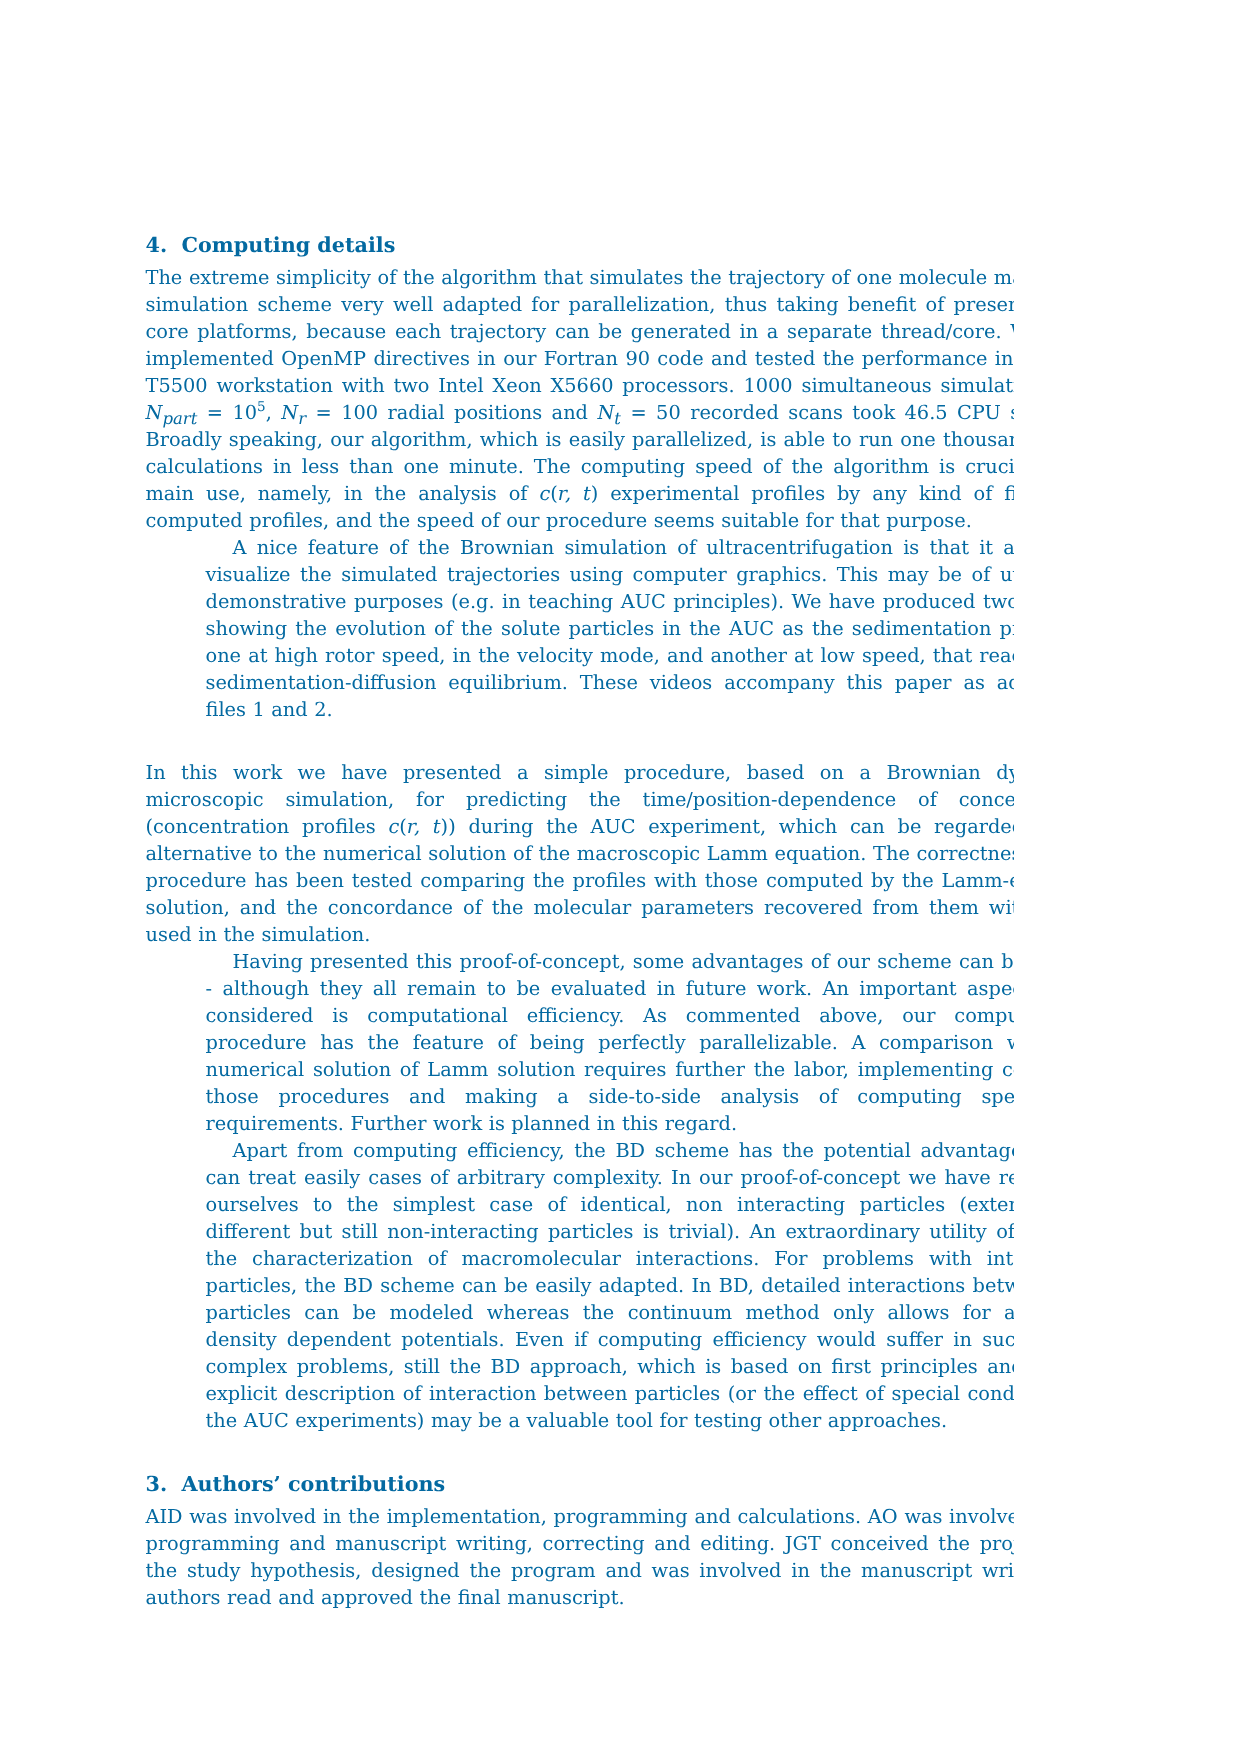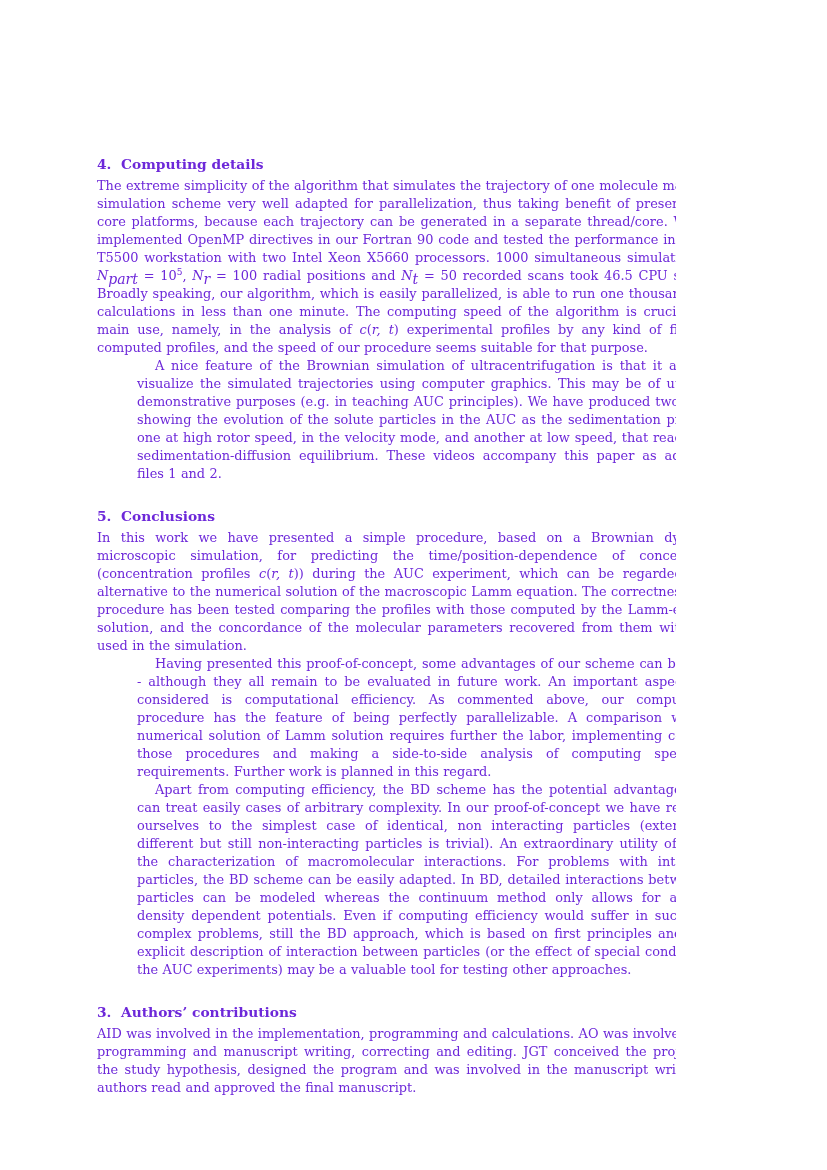--- a/index.html
+++ b/index.html
@@ -2,21 +2,21 @@
 <html><head>
 <meta charset="utf-8">
 <style>
   html, body { margin: 0; padding: 0; background: #ffffff; }
   .page {
     position: relative;
     width: 676px;
     height: 1170px;
     background: #ffffff;
     font-family: "DejaVu Serif", serif;
-    color: #6d28d9;
+    color: #0369a1;
     overflow: hidden;
   }
   .content {
     position: absolute;
     left: 97px;
     top: 155px;
     width: 633px;
   }
   .section { margin: 0 0 0 0; }
   .section + .section { margin-top: 24px; }
@@ -29,38 +29,37 @@
   }
   .para {
     margin: 0;
     font-size: 12.9px;
     line-height: 18px;
     text-align: justify;
     word-spacing: 0.02em;
   }
   .para.indent { text-indent: 18px; margin-left: 40px; }
   .para i { font-style: italic; }
-  .para sub { font-size: 14px; line-height: 0; }
+  .para sub { font-size: 11px; line-height: 0; }
   .para sub i { font-style: italic; }
   .para sup { font-size: 9px; line-height: 0; }
 </style>
 </head>
 <body>
 
 <div class="page">
   <div class="content">
 
     <div class="section">
       <h2 class="heading">4.  Computing details</h2>
       <p class="para">The extreme simplicity of the algorithm that simulates the trajectory of one molecule makes the simulation scheme very well adapted for parallelization, thus taking benefit of present multi-core platforms, because each trajectory can be generated in a separate thread/core. We have implemented OpenMP directives in our Fortran 90 code and tested the performance in a DELL T5500 workstation with two Intel Xeon X5660 processors. 1000 simultaneous simulation with <i>N</i><sub><i>part</i></sub> = 10<sup>5</sup>, <i>N</i><sub><i>r</i></sub> = 100 radial positions and <i>N</i><sub><i>t</i></sub> = 50 recorded scans took 46.5 CPU seconds.  Broadly speaking, our algorithm, which is easily parallelized, is able to run one thousand <i>c</i>(<i>r, t</i>) calculations in less than one minute. The computing speed of the algorithm is crucial in its main use, namely, in the analysis of <i>c</i>(<i>r, t</i>) experimental profiles by any kind of fitting to computed profiles, and the speed of our procedure seems suitable for that purpose.</p>
       <p class="para indent">A nice feature of the Brownian simulation of ultracentrifugation is that it allows to visualize the simulated trajectories using computer graphics. This may be of utility for demonstrative purposes (e.g. in teaching AUC principles). We have produced two videos, showing the evolution of the solute particles in the AUC as the sedimentation proceeds, one at high rotor speed, in the velocity mode, and another at low speed, that reaches the sedimentation-diffusion equilibrium. These videos accompany this paper as additional files 1 and 2.</p>
     </div>
 
     <div class="section">
-      <h2 class="heading">5.  Conclusions</h2>
       <p class="para">In this work we have presented a simple procedure, based on a Brownian dynamics, microscopic simulation, for predicting the time/position-dependence of concentration (concentration profiles <i>c</i>(<i>r, t</i>)) during the AUC experiment, which can be regarded as an alternative to the numerical solution of the macroscopic Lamm equation. The correctness of the procedure has been tested comparing the profiles with those computed by the Lamm-equation solution, and the concordance of the molecular parameters recovered from them with those used in the simulation.</p>
       <p class="para indent">Having presented this proof-of-concept, some advantages of our scheme can be hinted - although they all remain to be evaluated in future work. An important aspect to be considered is computational efficiency. As commented above, our computational procedure has the feature of being perfectly parallelizable. A comparison with the numerical solution of Lamm solution requires further the labor, implementing codes for those procedures and making a side-to-side analysis of computing speed and requirements. Further work is planned in this regard.</p>
       <p class="para indent">Apart from computing efficiency, the BD scheme has the potential advantage that it can treat easily cases of arbitrary complexity. In our proof-of-concept we have restricted ourselves to the simplest case of identical, non interacting particles (extension to different but still non-interacting particles is trivial). An extraordinary utility of AUC is the characterization of macromolecular interactions. For problems with interacting particles, the BD scheme can be easily adapted. In BD, detailed interactions between the particles can be modeled whereas the continuum method only allows for averaged density dependent potentials. Even if computing efficiency would suffer in such, more complex problems, still the BD approach, which is based on first principles and allows explicit description of interaction between particles (or the effect of special conditions in the AUC experiments) may be a valuable tool for testing other approaches.</p>
     </div>
 
 
     <div class="section">
       <h2 class="heading">3.  Authors’ contributions</h2>
       <p class="para">AID was involved in the implementation, programming and calculations.  AO was involved in the programming and manuscript writing, correcting and editing.  JGT conceived the project and the study hypothesis, designed the program and was involved in the manuscript writing. All authors read and approved the final manuscript.</p>
     </div>

